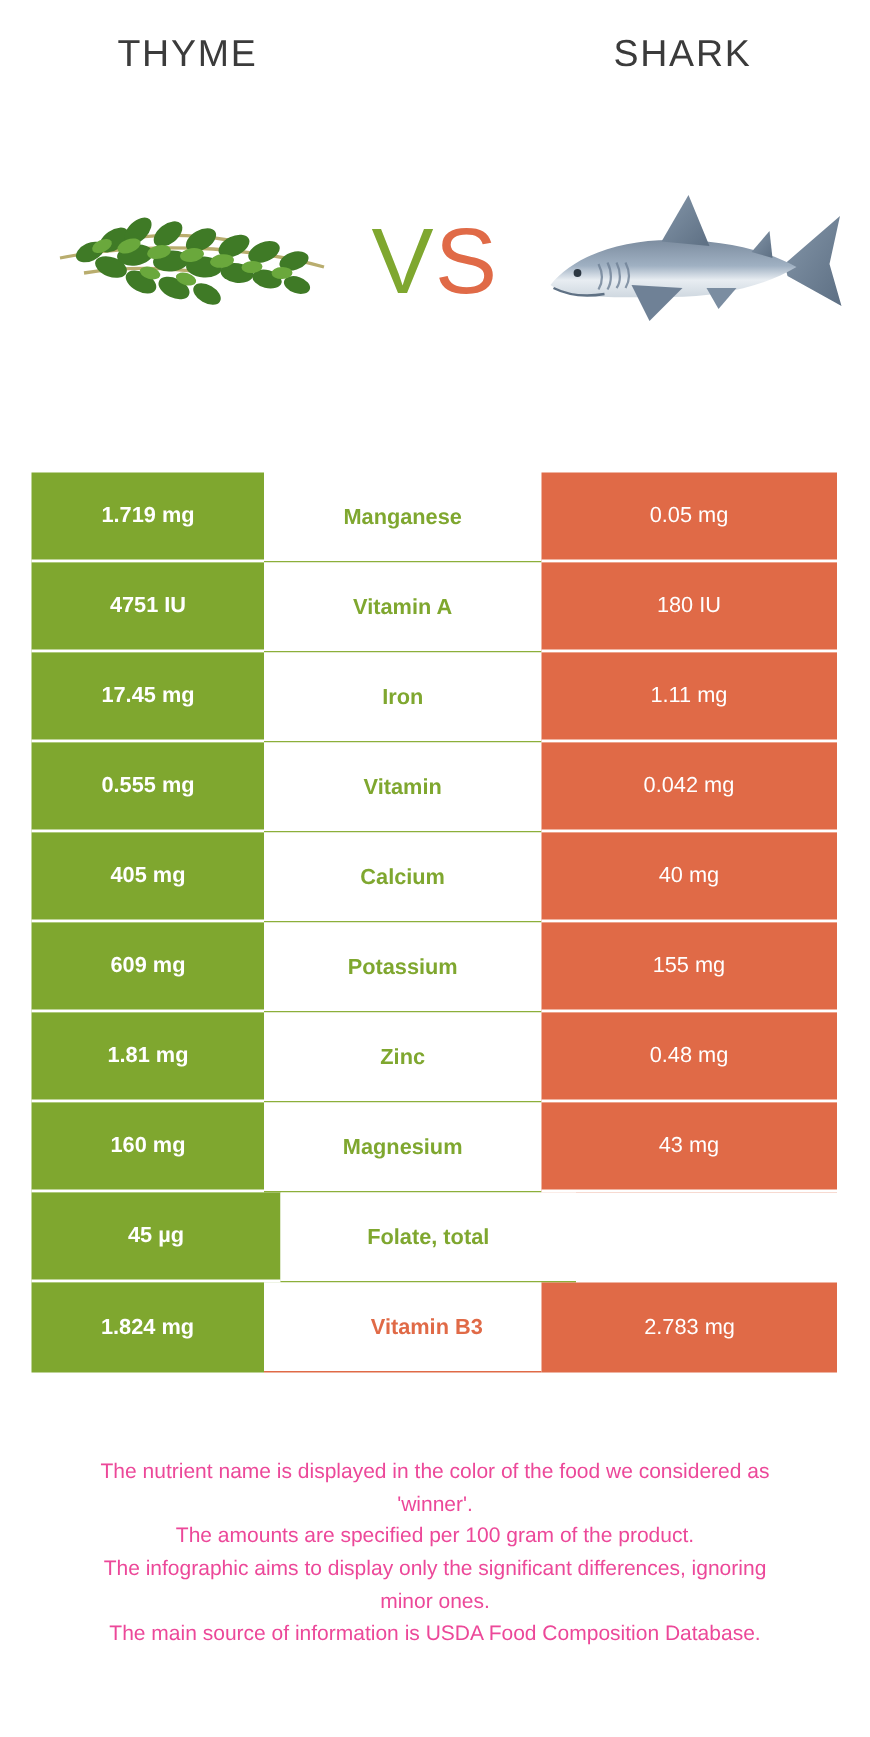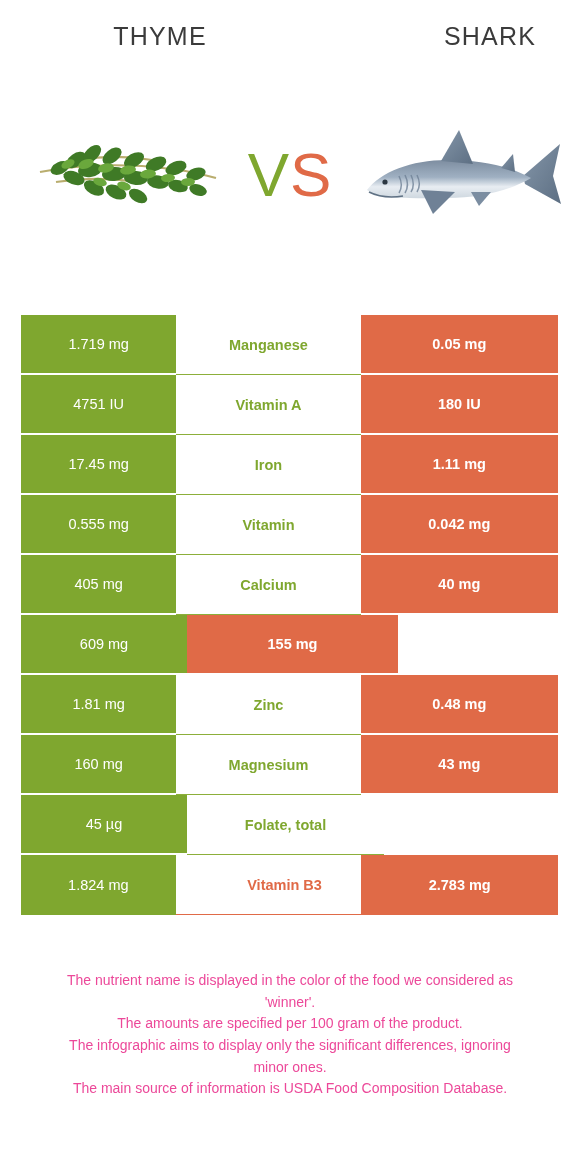--- a/index.html
+++ b/index.html
@@ -25,21 +25,20 @@
   }
   .food-title {
     position: absolute;
     top: 22px;
     font-size: 25px;
     font-weight: 300;
     letter-spacing: 1.2px;
     color: #3b3b3b;
     text-align: center;
     white-space: nowrap;
-    padding-left: 35px;
   }
   .food-title.left  { left: 0;   width: 250px; }
   .food-title.right { left: 330px; width: 250px; }
 
   
   .hero {
     position: absolute;
     top: 95px;
     left: 0;
     width: 580px;
@@ -97,42 +96,42 @@
     align-items: center;
     justify-content: center;
     box-sizing: border-box;
     font-size: 14.5px;
     height: 60px;
   }
   .cell-left {
     width: 166px;
     background: #7FA72F;
     color: #ffffff;
-    font-weight: 400;
+    font-weight: 700;
     border-bottom: 2px solid #ffffff;
   }
   .cell-mid {
     width: 197px;
     background: #ffffff;
     color: #7FA72F;
     font-weight: 700;
     border-bottom: 1px solid #8CAF3A;
   }
   .cell-mid.orange-label {
     color: #E06A47;
     padding-left: 32px;
   }
   .cell-mid.orange-border {
     border-bottom: 1px solid #E06A47;
   }
   .cell-right {
     width: 211px;
     background: #E06A47;
     color: #ffffff;
-    font-weight: 700;
+    font-weight: 400;
     border-bottom: 2px solid #ffffff;
   }
   .row:last-child .cell-left,
   .row:last-child .cell-right {
     border-bottom: none;
     text-align: right;
   }
 
   
   .footer {
@@ -272,20 +271,21 @@
   </div>
 
   <div class="row">
     <div class="cell cell-left">405 mg</div>
     <div class="cell cell-mid">Calcium</div>
     <div class="cell cell-right">40 mg</div>
   </div>
 
   <div class="row">
     <div class="cell cell-left">609 mg</div>
+    <div class="cell cell-mid">Potassium</div>
     <div class="cell cell-right">155 mg</div>
   </div>
 
   <div class="row">
     <div class="cell cell-left">1.81 mg</div>
     <div class="cell cell-mid">Zinc</div>
     <div class="cell cell-right">0.48 mg</div>
   </div>
 
   <div class="row">

